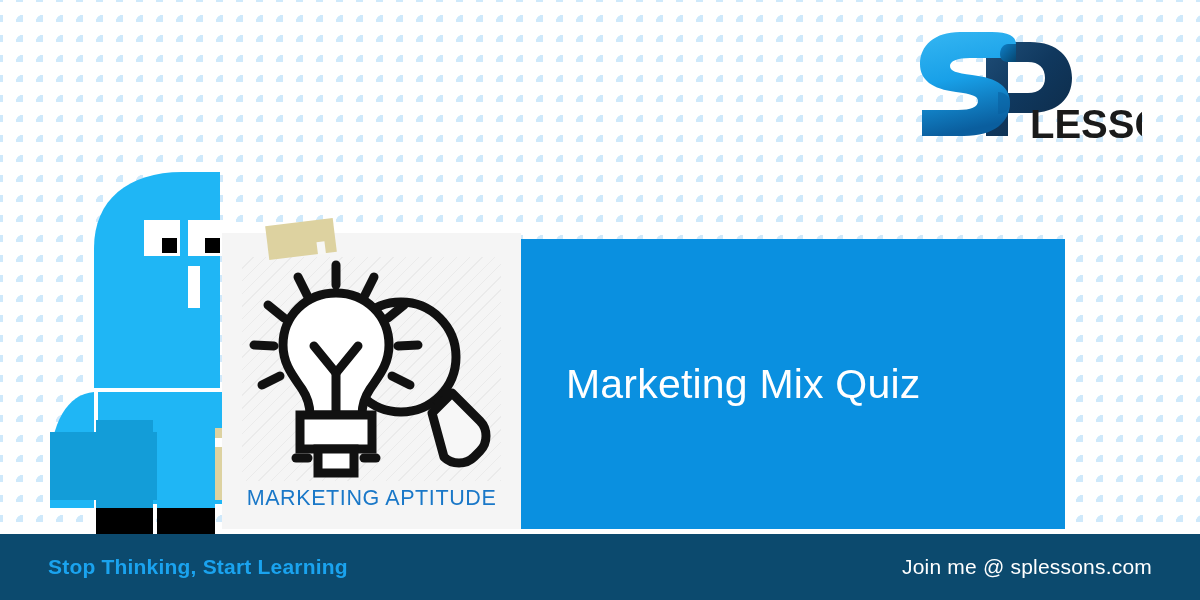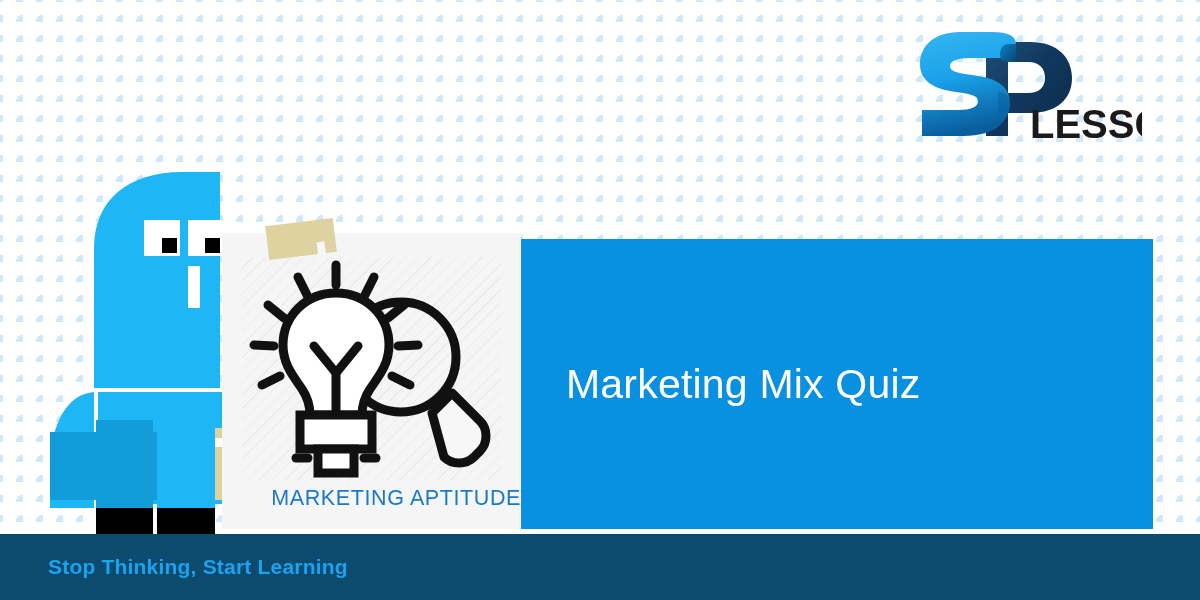--- a/index.html
+++ b/index.html
@@ -40,21 +40,21 @@
     background-size: 20px 20px;
     background-position: 3px 2px;
     opacity: 0;
   }
 
   
   .title-panel {
     position: absolute;
     left: 521px;
     top: 239px;
-    width: 632px;
+    width: 544px;
     height: 290px;
     background: #0a90e0;
   }
   .title-text {
     position: absolute;
     left: 45px;
     top: 50%;
     transform: translateY(-50%);
     color: #ffffff;
     font-size: 41px;
@@ -87,21 +87,21 @@
     position: absolute;
     left: 14px;
     top: 20px;
     width: 260px;
     height: 230px;
   }
   .topic-label {
     position: absolute;
     left: 0; right: 0;
     bottom: 18px;
-    text-align: right;
+    text-align: center;
     color: #1a78c8;
     font-size: 21.5px;
     font-weight: 400;
     letter-spacing: 0.6px;
     font-family: "Liberation Sans", sans-serif;
   }
   .tape {
     position: absolute;
     left: 267px;
     top: 222px;
@@ -291,15 +291,16 @@
   <div class="tape">
     <div class="tape-notch"></div>
   </div>
 
   <div class="title-panel">
     <div class="title-text">Marketing Mix Quiz</div>
   </div>
 
   <div class="footer">
     <div class="footer-left">Stop Thinking, Start Learning</div>
+    <div class="footer-right">Join me @ splessons.com</div>
   </div>
 
 </div>
 
 </body></html>

